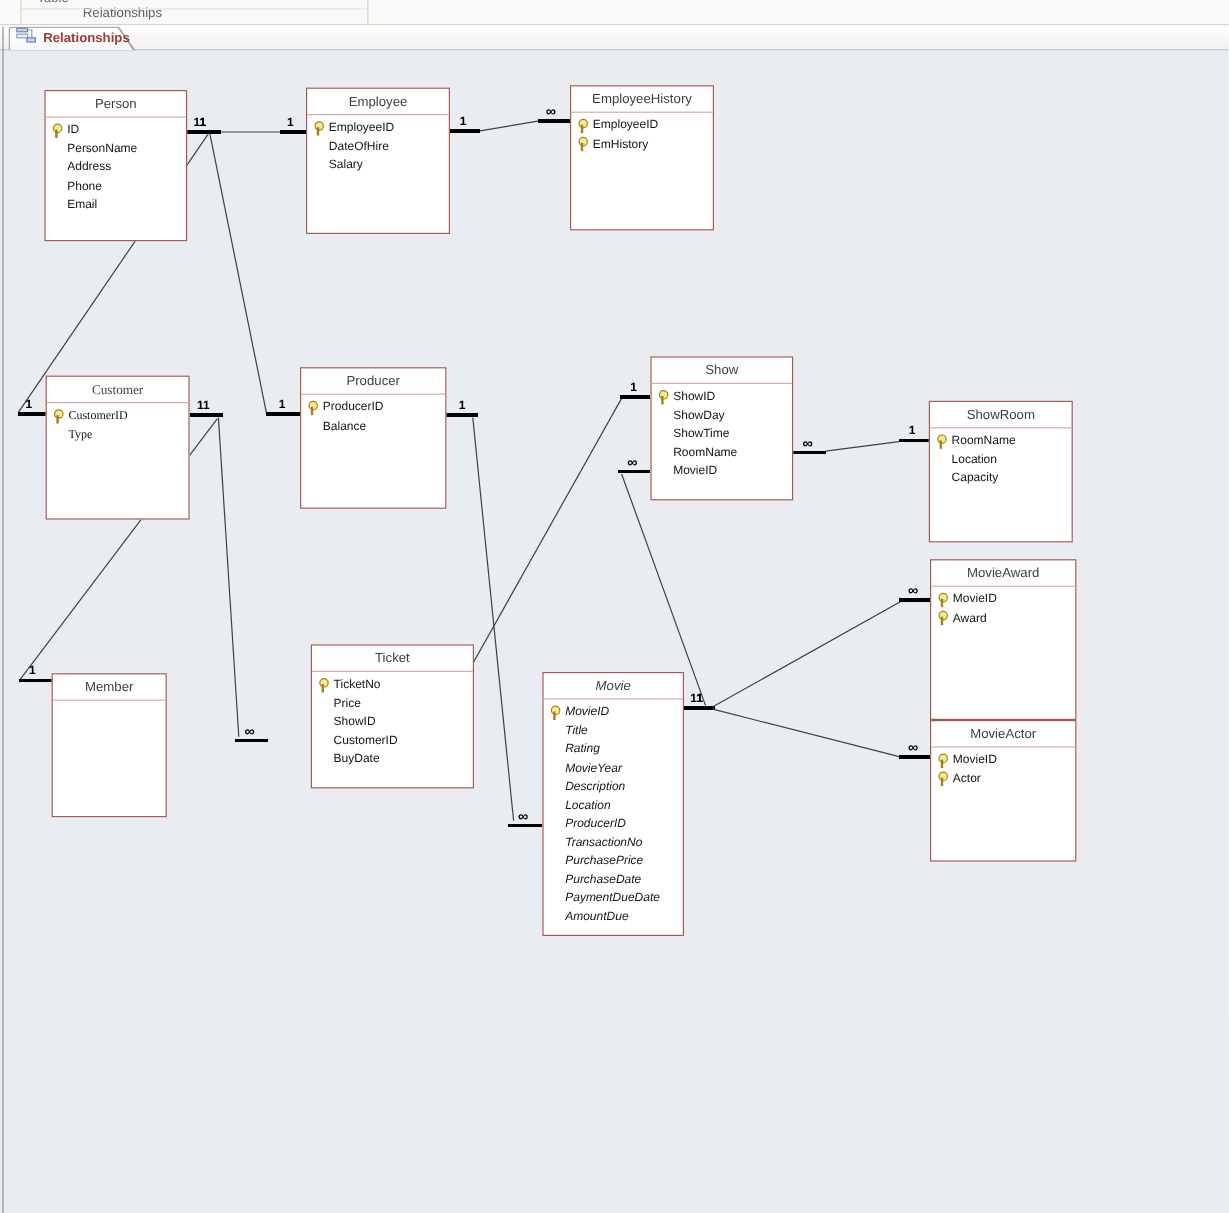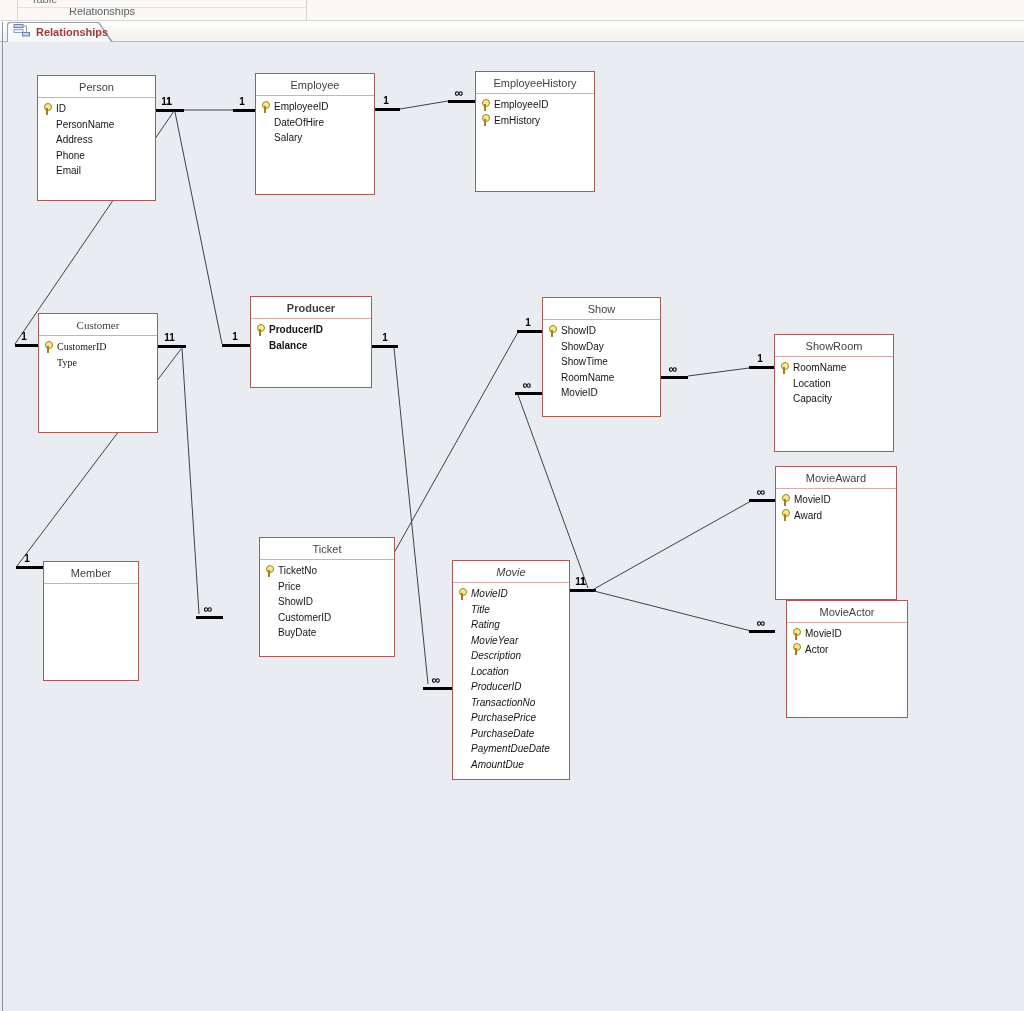--- a/index.html
+++ b/index.html
@@ -199,21 +199,21 @@
           <div class="fld">
             <span class="keyslot key"></span>
             <span>CustomerID</span>
           </div>
           <div class="fld">
             <span class="keyslot"></span>
             <span>Type</span>
           </div>
         </div>
       </div>
-      <div class="tbl" style="left: 250px; top: 296px; width: 122px; height: 92px; font-weight: bold;">
+      <div class="tbl" style="left: 250px; top: 306px; width: 122px; height: 118px;">
         <div class="tbl-header">Producer</div>
         <div class="tbl-fields">
           <div class="fld">
             <span class="keyslot key"></span>
             <span>ProducerID</span>
           </div>
           <div class="fld">
             <span class="keyslot"></span>
             <span>Balance</span>
           </div>
@@ -267,21 +267,21 @@
           <div class="fld">
             <span class="keyslot key"></span>
             <span>MovieID</span>
           </div>
           <div class="fld">
             <span class="keyslot key"></span>
             <span>Award</span>
           </div>
         </div>
       </div>
-      <div class="tbl" style="left: 775px; top: 600px; width: 122px; height: 118px; margin-left: 11px;">
+      <div class="tbl" style="left: 775px; top: 600px; width: 122px; height: 118px;">
         <div class="tbl-header">MovieActor</div>
         <div class="tbl-fields">
           <div class="fld">
             <span class="keyslot key"></span>
             <span>MovieID</span>
           </div>
           <div class="fld">
             <span class="keyslot key"></span>
             <span>Actor</span>
           </div>

